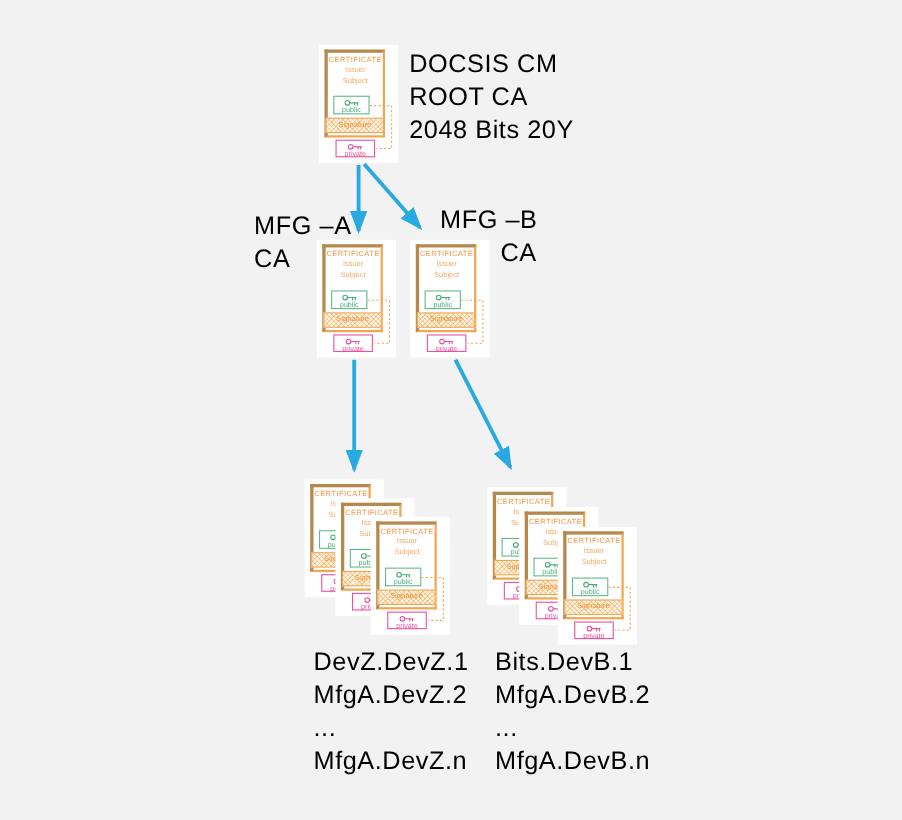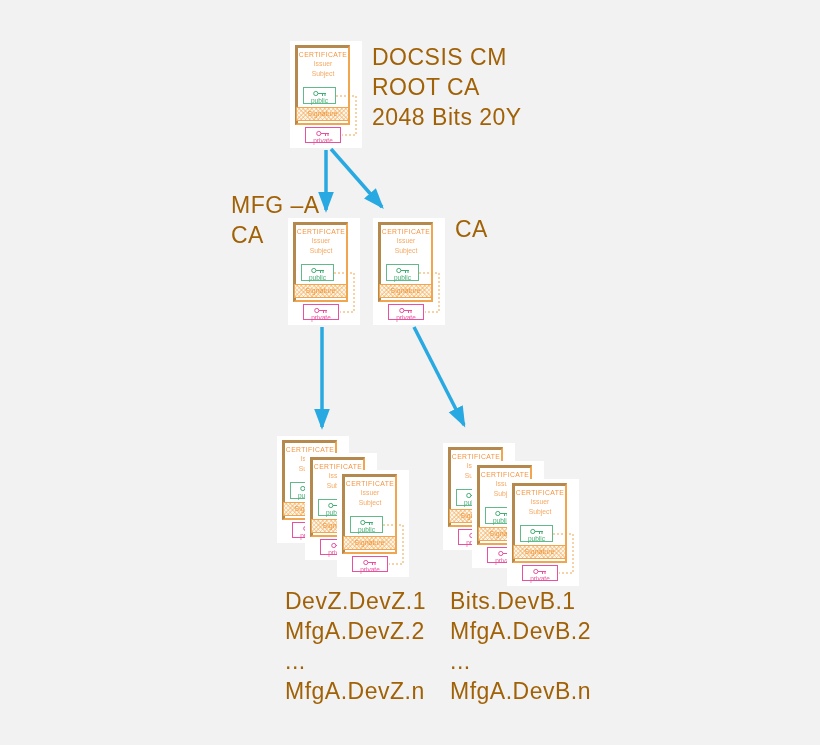--- a/index.html
+++ b/index.html
@@ -28,21 +28,21 @@
     border:1px solid #f1a54f; color:#ef9435; font-size:7px; text-align:center; line-height:12px;
     background:
       repeating-linear-gradient(45deg,  rgba(241,165,79,.42) 0 1px, transparent 1px 3px),
       repeating-linear-gradient(-45deg, rgba(241,165,79,.42) 0 1px, transparent 1px 3px),
       #fdf4e6;
   }
   .conn { position:absolute; left:0; top:0; pointer-events:none; }
 
   
   .biglabel {
-    position:absolute; color:#a16207; font-size:23px; line-height:30px;
+    position:absolute; color:#000000; font-size:23px; line-height:30px;
     letter-spacing:.5px; white-space:pre-line;
   }
 
   .arrows { position:absolute; left:0; top:0; }
 </style>
 </head>
 <body>
 
 <div class="canvas">
 
@@ -284,20 +284,21 @@
     </svg>
     <div class="klabel">private</div>
   </div>
 </div>
 
   <div class="biglabel" style="left:372px;top:42px">DOCSIS CM
 ROOT CA
 2048 Bits 20Y</div>
   <div class="biglabel" style="left:231px;top:190px">MFG –A
 CA</div>
+  <div class="biglabel" style="left:400px;top:184px">MFG –B</div>
   <div class="biglabel" style="left:455px;top:214px">CA</div>
   <div class="biglabel" style="left:285px;top:586px">DevZ.DevZ.1
 MfgA.DevZ.2
 ...
 MfgA.DevZ.n</div>
   <div class="biglabel" style="left:450px;top:586px">Bits.DevB.1
 MfgA.DevB.2
 ...
 MfgA.DevB.n</div>
 

